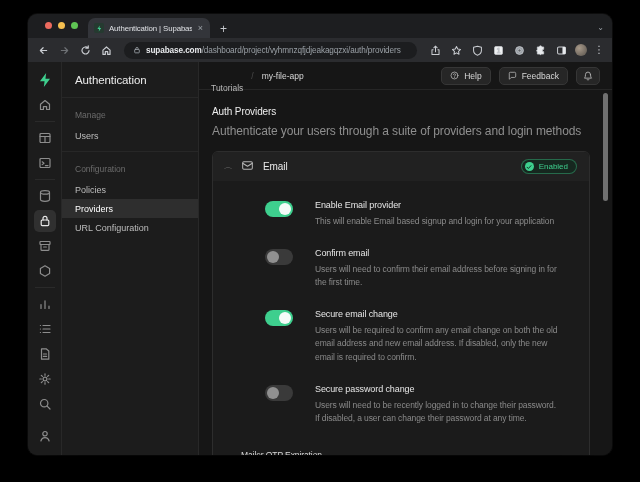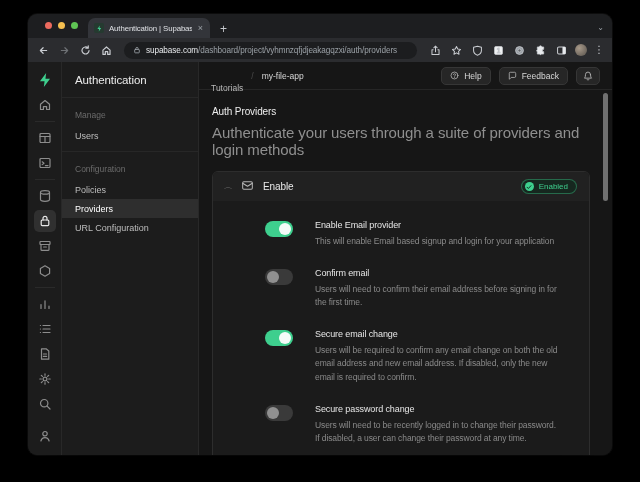--- a/index.html
+++ b/index.html
@@ -25,21 +25,21 @@
   .newtab { color:#c6c9cd; font-size:12px; margin-left:10px; margin-bottom:3px; line-height:1; }
   .tabstrip-chevron { position:absolute; right:8px; top:9px; color:#9aa0a6; font-size:8px; }
 
   
   .toolbar { height:24px; background:#2b2c2f; display:flex; align-items:center; padding:0 8px; gap:7px; }
   .nav-ic { width:14px; height:14px; display:flex; align-items:center; justify-content:center; color:#c9ccd1; flex:none; }
   .nav-ic svg { stroke:#c9ccd1; }
   .nav-ic.dim svg { stroke:#6e7175; }
   .urlbar { flex:1; height:17px; background:#1c1d1f; border-radius:9px; display:flex; align-items:center; gap:5px; padding:0 9px; margin:0 4px; min-width:0; }
   .url-text { font-size:8.2px; white-space:nowrap; overflow:hidden; letter-spacing:-.1px; }
-  .url-domain { color:#e8eaed; font-weight:normal; }
+  .url-domain { color:#e8eaed; font-weight:bold; }
   .url-path { color:#9aa0a6; }
   .ext-avatar { width:12px; height:12px; border-radius:50%; background:radial-gradient(circle at 35% 35%, #a89a8a, #6f675e 70%); flex:none; }
   .kebab { color:#c9ccd1; font-size:10px; letter-spacing:0; line-height:1; }
 
   
   .app { display:flex; height:393px; background:#161616;border-radius:9px; }
 
   
   .rail { width:34px; background:#1c1c1c; border-right:1px solid #282828; display:flex; flex-direction:column; align-items:center; padding:7px 0 8px; gap:3px; flex:none; }
   .rail-btn { width:22px; height:22px; border-radius:5px; display:flex; align-items:center; justify-content:center; flex:none; }
@@ -64,21 +64,21 @@
   .crumb { font-size:8.5px; color:#b9b9b9;margin-top:24px; }
   .crumb-sep { color:#4c4c4c; font-size:8.5px; }
   .crumb-current { font-size:8.5px; color:#d8d8d8; }
   .topbar-spacer { flex:1; }
   .tb-btn { height:18px; display:flex; align-items:center; gap:5px; background:#262626; border:1px solid #363636; border-radius:5px; padding:0 8px; color:#d9d9d9; font-size:8.5px; flex:none; }
   .tb-btn svg { stroke:#b9b9b9; fill:none; stroke-width:1.2; stroke-linecap:round; stroke-linejoin:round; }
   .bell-btn { width:24px; justify-content:center; padding:0; }
 
   .content { padding:16px 22px 0 13px; }
   .page-title { font-size:10px; color:#ededed; font-weight:500; letter-spacing:-.1px; }
-  .page-sub { font-size:15px; color:#8f8f8f; margin-top:7px; letter-spacing:-.1px; }
+  .page-sub { font-size:12px; color:#8f8f8f; margin-top:7px; letter-spacing:-.1px; }
 
   
   .card { margin-top:13px; border:1px solid #2d2d2d; border-radius:6px; overflow:hidden; }
   .card-head { height:29px; background:#212121; display:flex; align-items:center; padding:0 12px; gap:9px; }
   .chev-up { color:#6e6e6e; font-size:7px; transform:scaleX(1.4); }
   .mail-ic svg { stroke:#b5b5b5; fill:none; stroke-width:1.1; stroke-linecap:round; stroke-linejoin:round; }
   .card-head-label { font-size:10px; color:#e8e8e8; font-weight:500; flex:1; letter-spacing:-.1px; }
   .badge { display:inline-flex; align-items:center; gap:5px; height:15px; padding:0 8px 0 3px; border-radius:999px;
     background:#16271f; border:1px solid rgba(62,207,142,.4); }
   .badge-dot { width:9px; height:9px; border-radius:50%; background:#3ecf8e; display:flex; align-items:center; justify-content:center; }
@@ -331,21 +331,21 @@
           <p class="page-sub">Authenticate your users through a suite of providers and login methods</p>
 
           <div class="card">
             <div class="card-head">
               <span class="chev-up">︿</span>
               <span class="mail-ic">
                 <svg width="13" height="13" viewBox="0 0 14 14">
                     <rect x="1.8" y="3" width="10.4" height="8" rx="1.2"></rect>
                     <path d="m1.8 4.6 5.2 3.2 5.2-3.2"></path>
                   </svg></span>
-              <span class="card-head-label">Enable</span>
+              <span class="card-head-label">Email</span>
               <span class="badge">
                 <span class="badge-dot">
                   <svg width="6" height="6" viewBox="0 0 14 14">
                       <path d="m2.5 7.5 3 3 6-6.5"></path>
                     </svg>
                   </span>
                 <span class="badge-text">Enabled</span>
               </span>
             </div>
 

